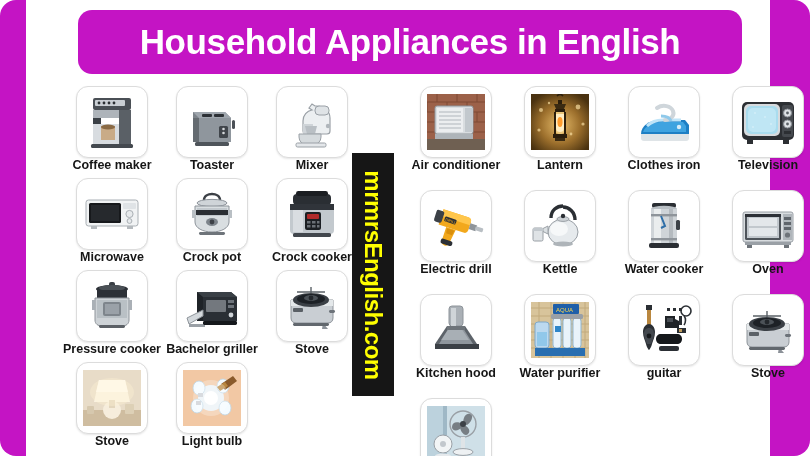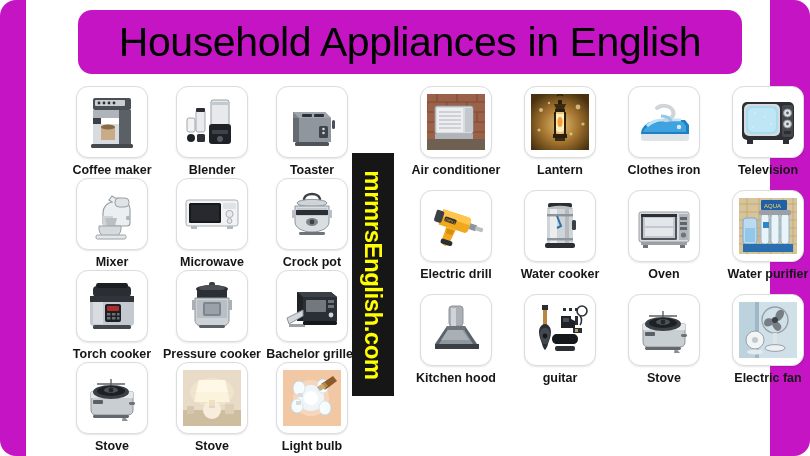--- a/index.html
+++ b/index.html
@@ -10,35 +10,35 @@
     position:relative;
   }
   #page{position:absolute;inset:0;background:#fff;}
 
   .edge-bar{position:absolute;top:0;bottom:0;background:#c414c4;}
   .edge-left{left:0;width:26px;border-top-left-radius:16px;border-bottom-left-radius:16px;}
   .edge-right{right:0;width:40px;border-top-right-radius:16px;border-bottom-right-radius:16px;}
 
   .title-wrap{position:absolute;left:78px;top:10px;width:664px;height:64px;
     background:#c414c4;border-radius:14px;display:flex;align-items:center;justify-content:center;}
-  .title-text{color:#000000;font-weight:normal;font-size:41px;letter-spacing:-0.4px;
+  .title-text{color:#ffffff;font-weight:bold;font-size:35px;letter-spacing:-0.4px;
     font-family:"Liberation Sans", sans-serif;white-space:nowrap;}
 
   .grid{position:absolute;display:grid;}
   .grid-left{left:62px;top:86px;width:300px;
     grid-template-columns:repeat(3,100px);grid-template-rows:repeat(4,92px);}
   .grid-right{left:410px;top:86px;width:368px;
     grid-template-columns:repeat(4,92px);grid-template-rows:repeat(4,92px);gap:12px;}
 
   .cell{display:flex;flex-direction:column;align-items:center;justify-content:flex-start;}
   .card{width:70px;height:70px;border:1px solid #dcdcdc;border-radius:12px;background:#fff;
     box-shadow:0 1px 2px rgba(0,0,0,0.10);display:flex;align-items:center;justify-content:center;
     overflow:hidden;}
   .card svg{display:block;}
-  .label{margin-top:5px;font-size:12.5px;font-weight:bold;color:#161616;white-space:nowrap;
+  .label{font-size:12.5px;font-weight:bold;color:#161616;white-space:nowrap;
     text-align:center;line-height:14px;}
 
   .watermark{position:absolute;left:352px;top:153px;width:42px;height:243px;background:#161616;
     display:flex;align-items:center;justify-content:center;overflow:hidden;}
   .watermark span{color:#ffff00;font-weight:bold;font-size:24px;white-space:nowrap;
     transform:rotate(90deg);transform-origin:center center;letter-spacing:-0.5px;
     font-family:"Liberation Sans", sans-serif;}
 </style>
 </head>
 <body>
@@ -67,39 +67,20 @@
               <rect x="36" y="16" width="12" height="36" fill="#5a6066"></rect>
               <rect x="10" y="24" width="8" height="6" fill="#3b4046"></rect>
               <rect x="10" y="30" width="26" height="22" fill="#d8dce0"></rect>
               <path d="M18 32h14v14H18z" fill="#c7a277" opacity=".85"></path>
               <ellipse cx="25" cy="33" rx="7" ry="2.4" fill="#8a6a45"></ellipse>
               <rect x="8" y="50" width="42" height="4" rx="1.5" fill="#44494f"></rect>
             </svg>
           </span>
         </div>
         <div class="label">Coffee maker</div>
-      </div>
-      <div class="cell">
-        <div class="card">
-          <span>
-            <svg width="58" height="56" viewBox="0 0 58 56">
-              <rect x="28" y="6" width="18" height="26" rx="2" fill="#e7eaec" stroke="#9aa0a6" stroke-width="1"></rect>
-              <path d="M28 8h18v3H28z" fill="#c3c8cc"></path>
-              <rect x="26" y="30" width="22" height="20" rx="3" fill="#1e2126"></rect>
-              <rect x="29" y="36" width="16" height="4" rx="1" fill="#3d4248"></rect>
-              <circle cx="37" cy="45" r="3" fill="#53595f"></circle>
-              <rect x="13" y="16" width="9" height="22" rx="2" fill="#e9ecee" stroke="#a3a8ad" stroke-width="1"></rect>
-              <rect x="13" y="14" width="9" height="4" rx="1" fill="#2a2e33"></rect>
-              <rect x="4" y="24" width="8" height="14" rx="2" fill="#f0f2f3" stroke="#a3a8ad" stroke-width="1"></rect>
-              <circle cx="8" cy="44" r="4" fill="#1f2226"></circle>
-              <rect x="14" y="40" width="8" height="8" rx="1.5" fill="#2b3036"></rect>
-            </svg>
-          </span>
-        </div>
-        <div class="label">Blender</div>
       </div>
       <div class="cell">
         <div class="card">
           <span>
             <svg width="58" height="56" viewBox="0 0 58 56">
               <path d="M10 18h32l6 6v24H10z" fill="#7c838a"></path>
               <path d="M10 18h32l6 6H16z" fill="#9fa6ad"></path>
               <rect x="10" y="24" width="6" height="24" fill="#656b71"></rect>
               <rect x="16" y="24" width="32" height="24" fill="#8f969d"></rect>
               <rect x="19" y="20" width="10" height="3" rx="1" fill="#2c3035"></rect>
@@ -180,21 +161,21 @@
               <rect x="24" y="35" width="3.5" height="2.5" fill="#6b7076"></rect>
               <rect x="29" y="35" width="3.5" height="2.5" fill="#6b7076"></rect>
               <rect x="34" y="35" width="2.5" height="2.5" fill="#6b7076"></rect>
               <rect x="24" y="39" width="3.5" height="2.5" fill="#6b7076"></rect>
               <rect x="29" y="39" width="3.5" height="2.5" fill="#6b7076"></rect>
               <rect x="34" y="39" width="2.5" height="2.5" fill="#6b7076"></rect>
               <rect x="10" y="47" width="38" height="4" rx="1.6" fill="#42474d"></rect>
             </svg>
           </span>
         </div>
-        <div class="label">Torch cooker</div>
+        <div class="label">Crock cooker</div>
       </div>
       <div class="cell">
         <div class="card">
           <span>
             <svg width="58" height="56" viewBox="0 0 58 56">
               <rect x="26" y="4" width="6" height="5" rx="2" fill="#3a3f45"></rect>
               <ellipse cx="29" cy="11" rx="16" ry="4" fill="#2c3036"></ellipse>
               <ellipse cx="29" cy="10" rx="13" ry="3" fill="#4a5056"></ellipse>
               <path d="M14 12h30v8H14z" fill="#2c3036"></path>
               <path d="M12 20h34v22c0 4-3 6-7 6H19c-4 0-7-2-7-6z" fill="#ced3d7" stroke="#8e949a" stroke-width="1"></path>
@@ -409,20 +390,39 @@
               </g>
             </svg>
           </span>
         </div>
         <div class="label">Electric drill</div>
       </div>
       <div class="cell">
         <div class="card">
           <span>
             <svg width="58" height="56" viewBox="0 0 58 56">
+              <path d="M20 20c0-8 6-12 12-12" fill="none" stroke="#2b2f34" stroke-width="3.4"></path>
+              <path d="M44 22c0-8-6-13-12-13" fill="none" stroke="#2b2f34" stroke-width="3.4"></path>
+              <ellipse cx="32" cy="34" rx="15" ry="13" fill="#e6eaed" stroke="#9aa0a6" stroke-width="1"></ellipse>
+              <ellipse cx="28" cy="31" rx="9" ry="7" fill="#f6f8f9"></ellipse>
+              <ellipse cx="32" cy="21" rx="6" ry="2.4" fill="#cdd2d6" stroke="#9aa0a6" stroke-width="1"></ellipse>
+              <circle cx="32" cy="18" r="2.2" fill="#2b2f34"></circle>
+              <path d="M17 28l-8 4 8 4z" fill="#dbe0e3" stroke="#9aa0a6" stroke-width="1"></path>
+              <ellipse cx="32" cy="46" rx="10" ry="2.4" fill="#aeb4b9"></ellipse>
+              <rect x="2" y="30" width="10" height="13" rx="1.5" fill="#dfe3e6" stroke="#9aa0a6" stroke-width="1"></rect>
+              <rect x="2" y="30" width="10" height="3" fill="#c2c8cd"></rect>
+            </svg>
+          </span>
+        </div>
+        <div class="label">Kettle</div>
+      </div>
+      <div class="cell">
+        <div class="card">
+          <span>
+            <svg width="58" height="56" viewBox="0 0 58 56">
               <rect x="17" y="5" width="24" height="5" rx="2" fill="#2a2e33"></rect>
               <ellipse cx="29" cy="11" rx="13" ry="3.2" fill="#b9bfc4"></ellipse>
               <rect x="16" y="11" width="26" height="34" fill="#cfd4d8"></rect>
               <rect x="19" y="11" width="7" height="34" fill="#eef1f2" opacity=".85"></rect>
               <rect x="34" y="11" width="4" height="34" fill="#9aa0a6" opacity=".5"></rect>
               <rect x="16" y="16" width="26" height="2.4" fill="#8e949a"></rect>
               <rect x="16" y="40" width="26" height="2.4" fill="#8e949a"></rect>
               <path d="M26 18l4 10-4 2" fill="none" stroke="#2f6fa8" stroke-width="2"></path>
               <rect x="14" y="45" width="30" height="5" rx="2" fill="#2a2e33"></rect>
               <rect x="41" y="22" width="4" height="10" rx="1.5" fill="#3c4147"></rect>
@@ -451,55 +451,55 @@
               <rect x="45" y="47" width="5" height="3" fill="#6e747a"></rect>
             </svg>
           </span>
         </div>
         <div class="label">Oven</div>
       </div>
       <div class="cell">
         <div class="card">
           <span>
             <svg width="58" height="56" viewBox="0 0 58 56">
+              <rect x="22" y="4" width="14" height="20" rx="3" fill="#aab0b6" stroke="#8e949a" stroke-width="1"></rect>
+              <rect x="24" y="6" width="5" height="18" fill="#cfd4d8"></rect>
+              <path d="M8 42l12-18h18l12 18z" fill="#5d636a"></path>
+              <path d="M12 42l10-16h14l10 16z" fill="#8f969d"></path>
+              <path d="M8 42h44v5H8z" fill="#3b4046"></path>
+              <path d="M14 38l8-12h12l8 12z" fill="#c2c8cd" opacity=".5"></path>
+              <path d="M20 24h18v4H20z" fill="#6e747a"></path>
+            </svg>
+          </span>
+        </div>
+        <div class="label">Kitchen hood</div>
+      </div>
+      <div class="cell">
+        <div class="card">
+          <span>
+            <svg width="58" height="56" viewBox="0 0 58 56">
               <rect width="58" height="56" fill="#d8c49b"></rect>
               <g stroke="#c2aa7c" stroke-width="1">
                 <path d="M0 6h58M0 14h58M0 22h58M0 30h58M0 38h58M0 46h58"></path>
                 <path d="M8 0v56M20 0v56M32 0v56M44 0v56M54 0v56"></path>
               </g>
               <rect x="22" y="2" width="26" height="10" rx="1" fill="#1f5fa8"></rect>
               <text x="25" y="9.5" font-size="6" fill="#ffd84a" font-family="sans-serif">AQUA</text>
               <rect x="4" y="20" width="14" height="26" rx="3" fill="#bcd9ef" stroke="#7fa9c9" stroke-width="1"></rect>
               <rect x="6" y="30" width="10" height="14" fill="#7fc0e8" opacity=".7"></rect>
               <rect x="22" y="16" width="8" height="30" rx="3" fill="#e9f3fa" stroke="#8fb6d2" stroke-width="1"></rect>
               <rect x="32" y="16" width="8" height="30" rx="3" fill="#e9f3fa" stroke="#8fb6d2" stroke-width="1"></rect>
               <rect x="42" y="16" width="8" height="30" rx="3" fill="#e9f3fa" stroke="#8fb6d2" stroke-width="1"></rect>
               <rect x="20" y="12" width="32" height="5" rx="1.5" fill="#9aa0a6"></rect>
               <rect x="4" y="46" width="50" height="8" fill="#2a6fb0"></rect>
               <rect x="24" y="24" width="6" height="6" fill="#2f86c9"></rect>
             </svg>
           </span>
         </div>
         <div class="label">Water purifier</div>
-      </div>
-      <div class="cell">
-        <div class="card">
-          <span>
-            <svg width="58" height="56" viewBox="0 0 58 56">
-              <rect x="22" y="4" width="14" height="20" rx="3" fill="#aab0b6" stroke="#8e949a" stroke-width="1"></rect>
-              <rect x="24" y="6" width="5" height="18" fill="#cfd4d8"></rect>
-              <path d="M8 42l12-18h18l12 18z" fill="#5d636a"></path>
-              <path d="M12 42l10-16h14l10 16z" fill="#8f969d"></path>
-              <path d="M8 42h44v5H8z" fill="#3b4046"></path>
-              <path d="M14 38l8-12h12l8 12z" fill="#c2c8cd" opacity=".5"></path>
-              <path d="M20 24h18v4H20z" fill="#6e747a"></path>
-            </svg>
-          </span>
-        </div>
-        <div class="label">Kitchen hood</div>
       </div>
       <div class="cell">
         <div class="card">
           <span>
             <svg width="58" height="56" viewBox="0 0 58 56">
               <path d="M12 6h4v24h-4z" fill="#b9873f"></path>
               <path d="M11 3h6v5h-6z" fill="#2b2f34"></path>
               <path d="M8 30c0-5 3-8 6-8s6 3 6 8-2 8-3 12c-1 4-3 6-3 6s-2-2-3-6c-1-4-3-7-3-12z" fill="#2b2f34"></path>
               <path d="M9 32c0-4 2-6 5-6s5 2 5 6-2 7-3 10h-4c-1-3-3-6-3-10z" fill="#43484e"></path>
               <circle cx="14" cy="34" r="2.4" fill="#15181b"></circle>

